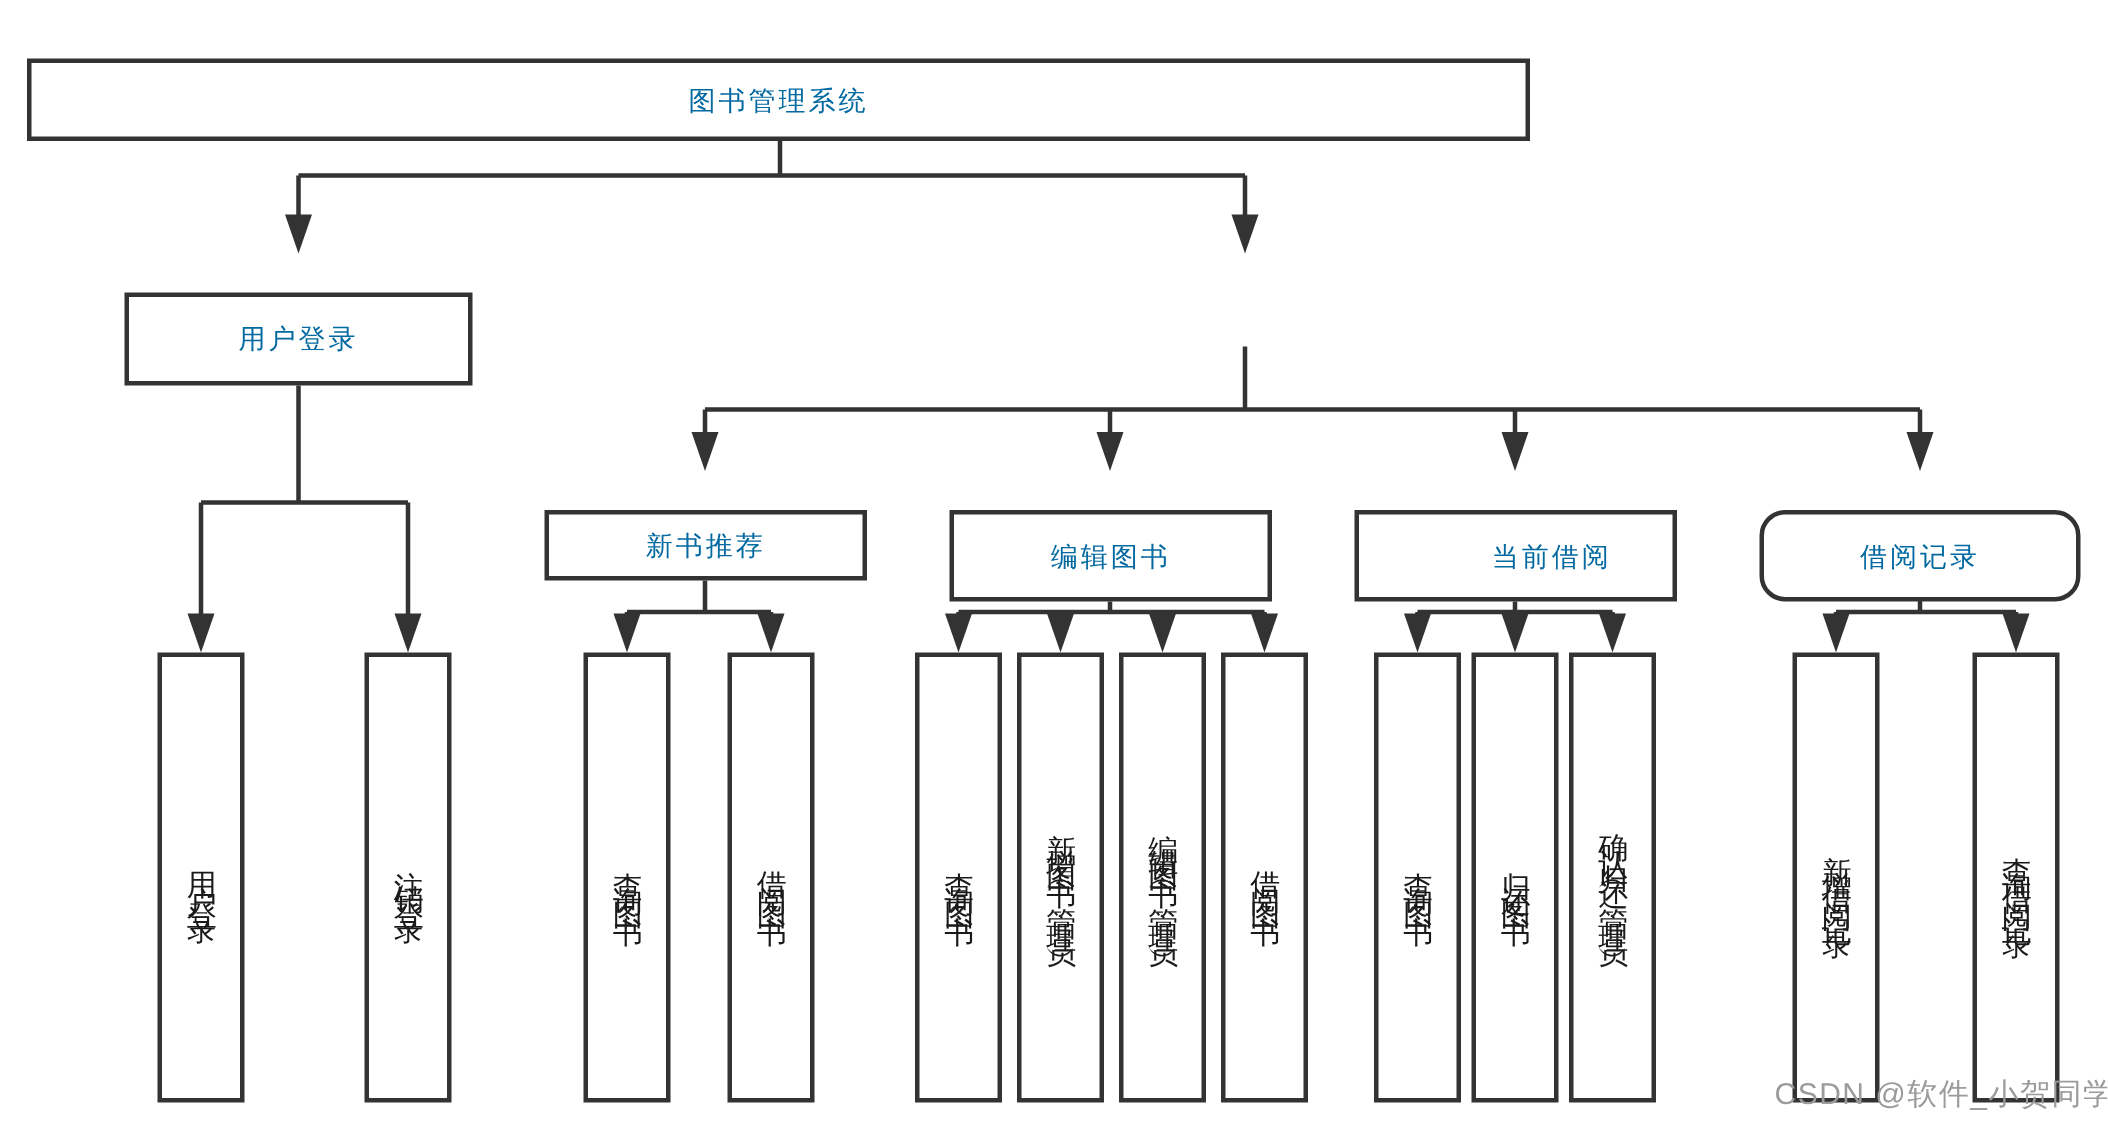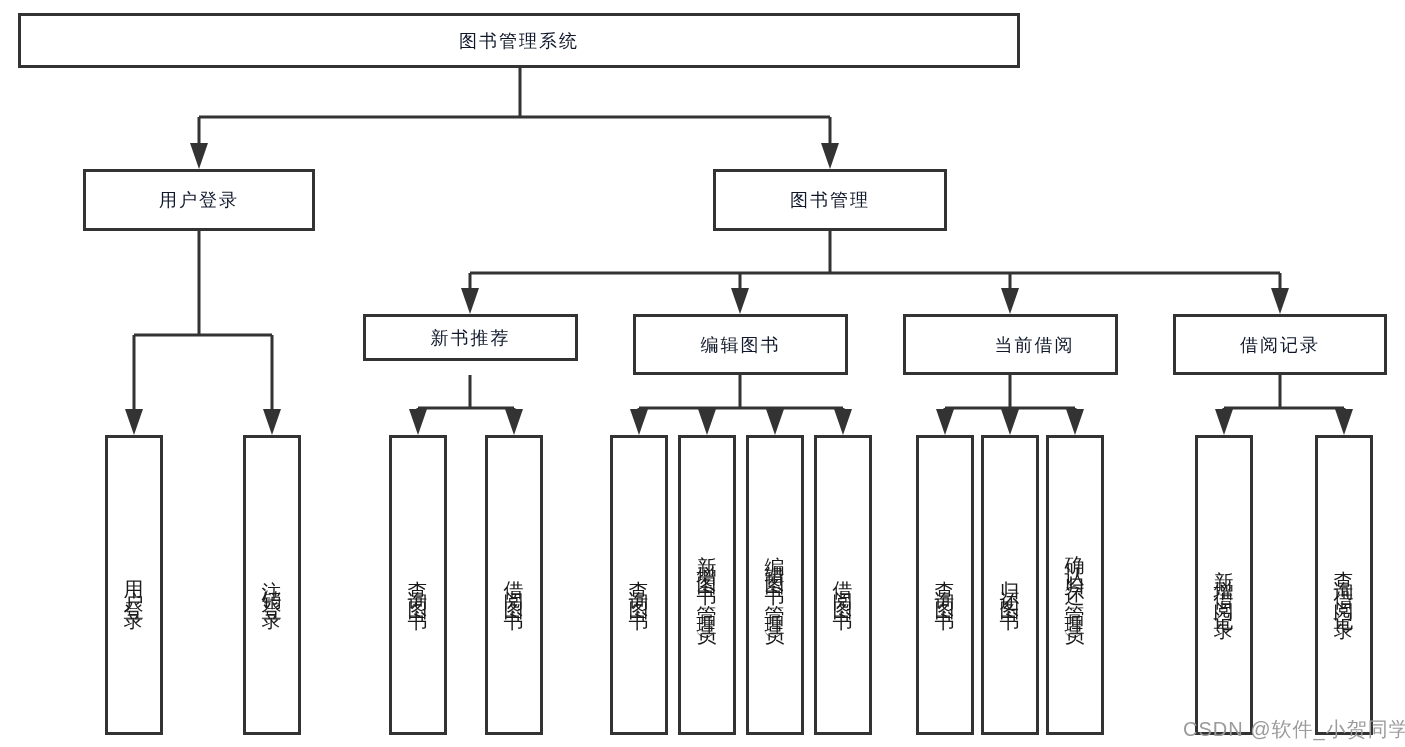--- a/index.html
+++ b/index.html
@@ -30,25 +30,26 @@
     fill: #333333;
     stroke: none;
   }
   .box {
     position: absolute;
     border: 3px solid #333333;
     background: #ffffff;
     display: flex;
     align-items: center;
     justify-content: center;
-    color: #0f172a;
+    color: #0369a1;
     font-size: 18px;
     letter-spacing: 2px;
     box-sizing: border-box;
     white-space: nowrap;
+    margin-top: 26px;
   }
   .leaf {
     position: absolute;
     border: 3px solid #333333;
     background: #ffffff;
     display: flex;
     align-items: center;
     justify-content: center;
     color: #1a1a1a;
     box-sizing: border-box;
@@ -77,21 +78,21 @@
 
   
   .n-root  { left: 18px;   top: 13px;  width: 1002px; height: 55px; }
   
   .n-login { left: 83px;   top: 169px; width: 232px;  height: 62px; }
   .n-mgmt  { left: 713px;  top: 169px; width: 234px;  height: 62px; }
   
   .n-newbook { left: 363px;  top: 314px; width: 215px; height: 47px; }
   .n-borrow  { left: 633px;  top: 314px; width: 215px; height: 61px; }
   .n-current { left: 903px;  top: 314px; width: 215px; height: 61px; padding-left: 48px; }
-  .n-records { left: 1173px; top: 314px; width: 214px; height: 61px; }
+  .n-records { left: 1173px; top: 314px; width: 214px; height: 61px; border-radius: 17px; }
   
   .l-g1a { left: 105px;  }
   .l-g1b { left: 243px;  }
   .l-g2a { left: 389px;  }
   .l-g2b { left: 485px;  }
   .l-g3a { left: 610px;  }
   .l-g3b { left: 678px;  }
   .l-g3c { left: 746px;  }
   .l-g3d { left: 814px;  }
   .l-g4a { left: 916px;  }
@@ -148,23 +149,20 @@
     <polygon points="1335,409 1353,409 1344,435"></polygon>
   </svg>
 
   <div class="box n-root">
     <span>图书管理系统</span>
   </div>
 
   <div class="box n-login">
     <span>用户登录</span>
   </div>
-  <div class="box n-mgmt">
-    <span>图书管理</span>
-  </div>
 
   <div class="box n-newbook">
     <span>新书推荐</span>
   </div>
   <div class="box n-borrow">
     <span>编辑图书</span>
   </div>
   <div class="box n-current">
     <span>当前借阅</span>
   </div>

